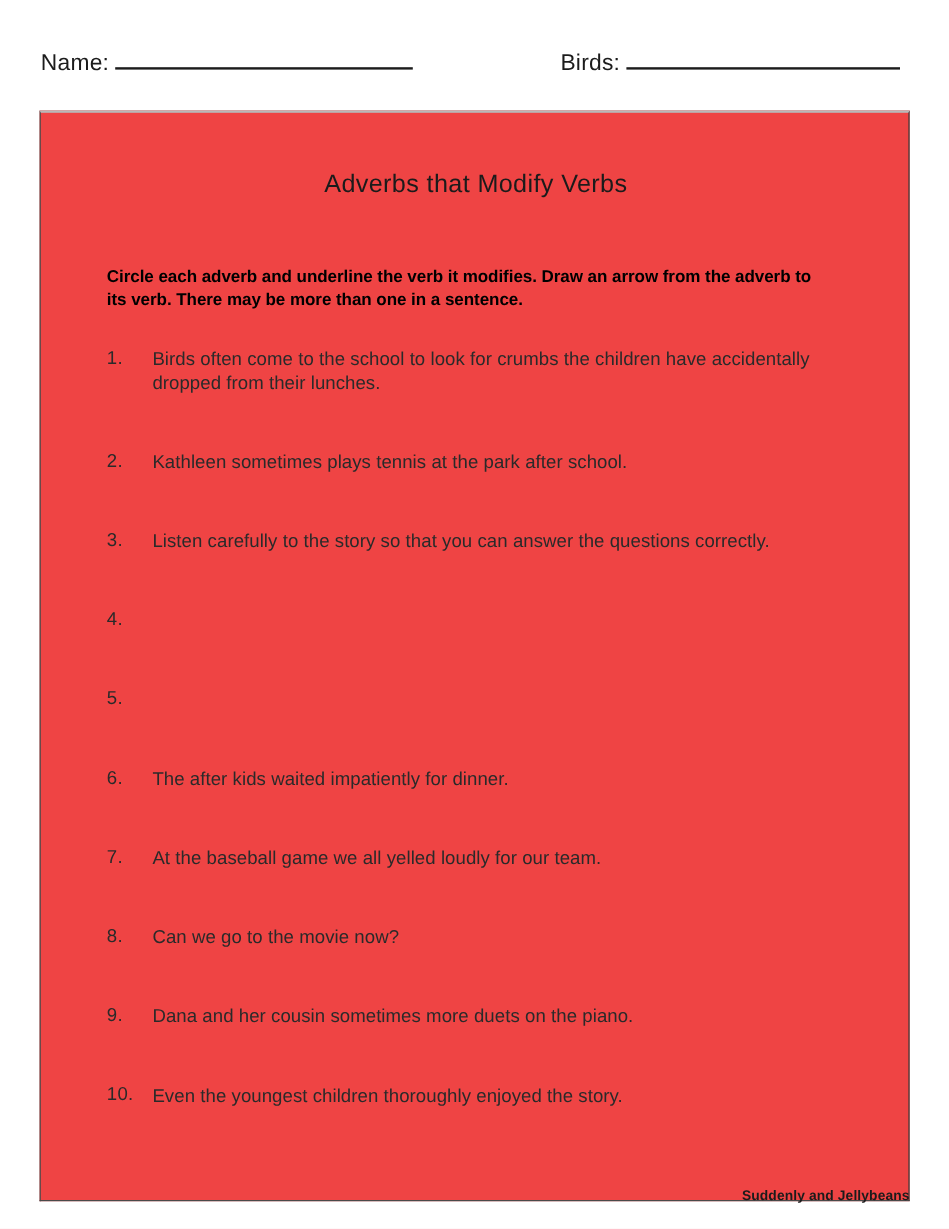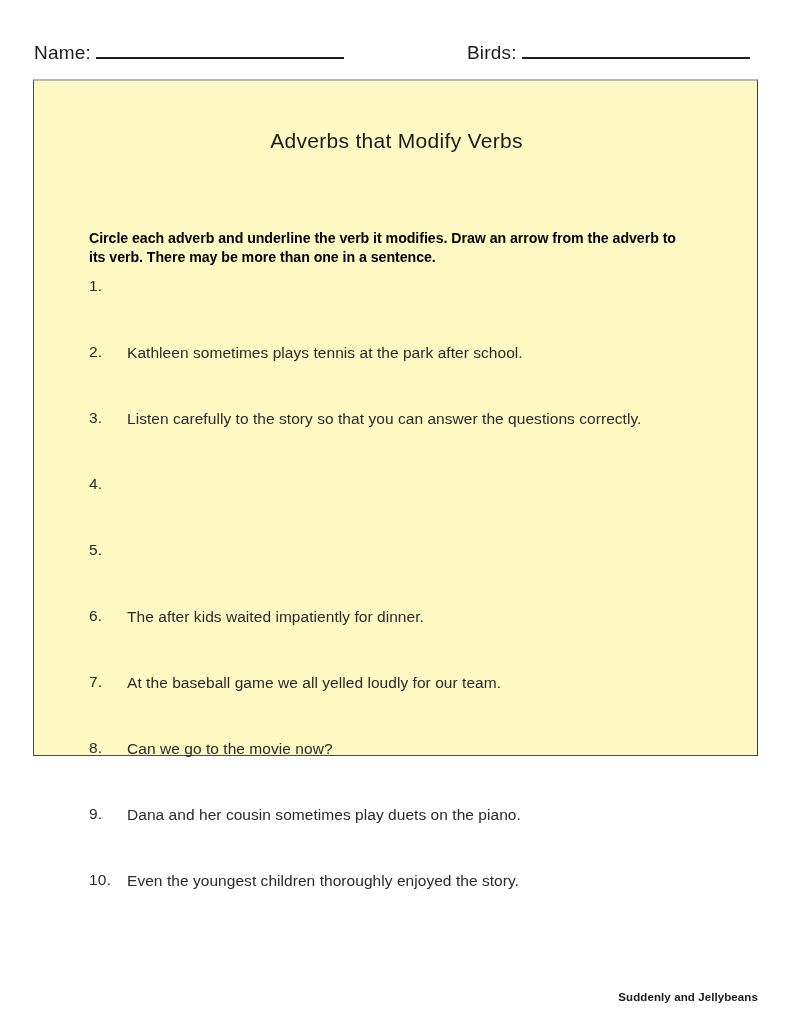--- a/index.html
+++ b/index.html
@@ -46,29 +46,29 @@
     height: 14px;
     margin-left: 5px;
   }
   .name-group .field-rule { width: 248px; }
   .date-group .field-rule { width: 228px; }
 
   
   .sheet-box {
     position: absolute;
     left: 33px;
-    top: 79px;
+    top: 92px;
     width: 725px;
-    height: 677px;
+    height: 909px;
     box-sizing: border-box;
     border-top: 2px solid #b9b9b9;
     border-left: 1.5px solid #4a4a4a;
     border-right: 1.5px solid #3a3a3a;
     border-bottom: 1.5px solid #4a4a4a;
-    background: #fef9c3;
+    background: #ef4444;
   }
 
   
   .sheet-title {
     position: absolute;
     left: 0;
     top: 48px;
     width: 725px;
     text-align: center;
     font-size: 21px;
@@ -81,21 +81,20 @@
   .instructions {
     position: absolute;
     left: 55px;
     top: 128px;
     width: 600px;
     font-size: 14.2px;
     font-weight: bold;
     line-height: 19px;
     color: #000000;
     letter-spacing: -0.05px;
-    margin-top: 20px;
   }
 
   
   .question-list {
     position: absolute;
     left: 0;
     top: 196px;
     width: 725px;
   }
   .question-item {
@@ -157,20 +156,21 @@
 <div class="sheet-box">
 
   <div class="sheet-title">Adverbs that Modify Verbs</div>
 
   <div class="instructions">Circle each adverb and underline the verb it modifies.  Draw an arrow from the adverb to its verb.  There may be more than one in a sentence.</div>
 
   <div class="question-list">
 
     <div class="question-item">
       <span class="q-number">1.</span>
+      <span class="q-text">Birds often come to the school to look for crumbs the children have accidentally dropped from their lunches.</span>
     </div>
 
     <div class="question-item">
       <span class="q-number">2.</span>
       <span class="q-text">Kathleen sometimes plays tennis at the park after school.</span>
     </div>
 
     <div class="question-item">
       <span class="q-number">3.</span>
       <span class="q-text">Listen carefully to the story so that you can answer the questions correctly.</span>
@@ -194,21 +194,21 @@
       <span class="q-text">At the baseball game we all yelled loudly for our team.</span>
     </div>
 
     <div class="question-item">
       <span class="q-number">8.</span>
       <span class="q-text">Can we go to the movie now?</span>
     </div>
 
     <div class="question-item">
       <span class="q-number">9.</span>
-      <span class="q-text">Dana and her cousin sometimes play duets on the piano.</span>
+      <span class="q-text">Dana and her cousin sometimes more duets on the piano.</span>
     </div>
 
     <div class="question-item">
       <span class="q-number">10.</span>
       <span class="q-text">Even the youngest children thoroughly enjoyed the story.</span>
     </div>
 
   </div>
 
 </div>

